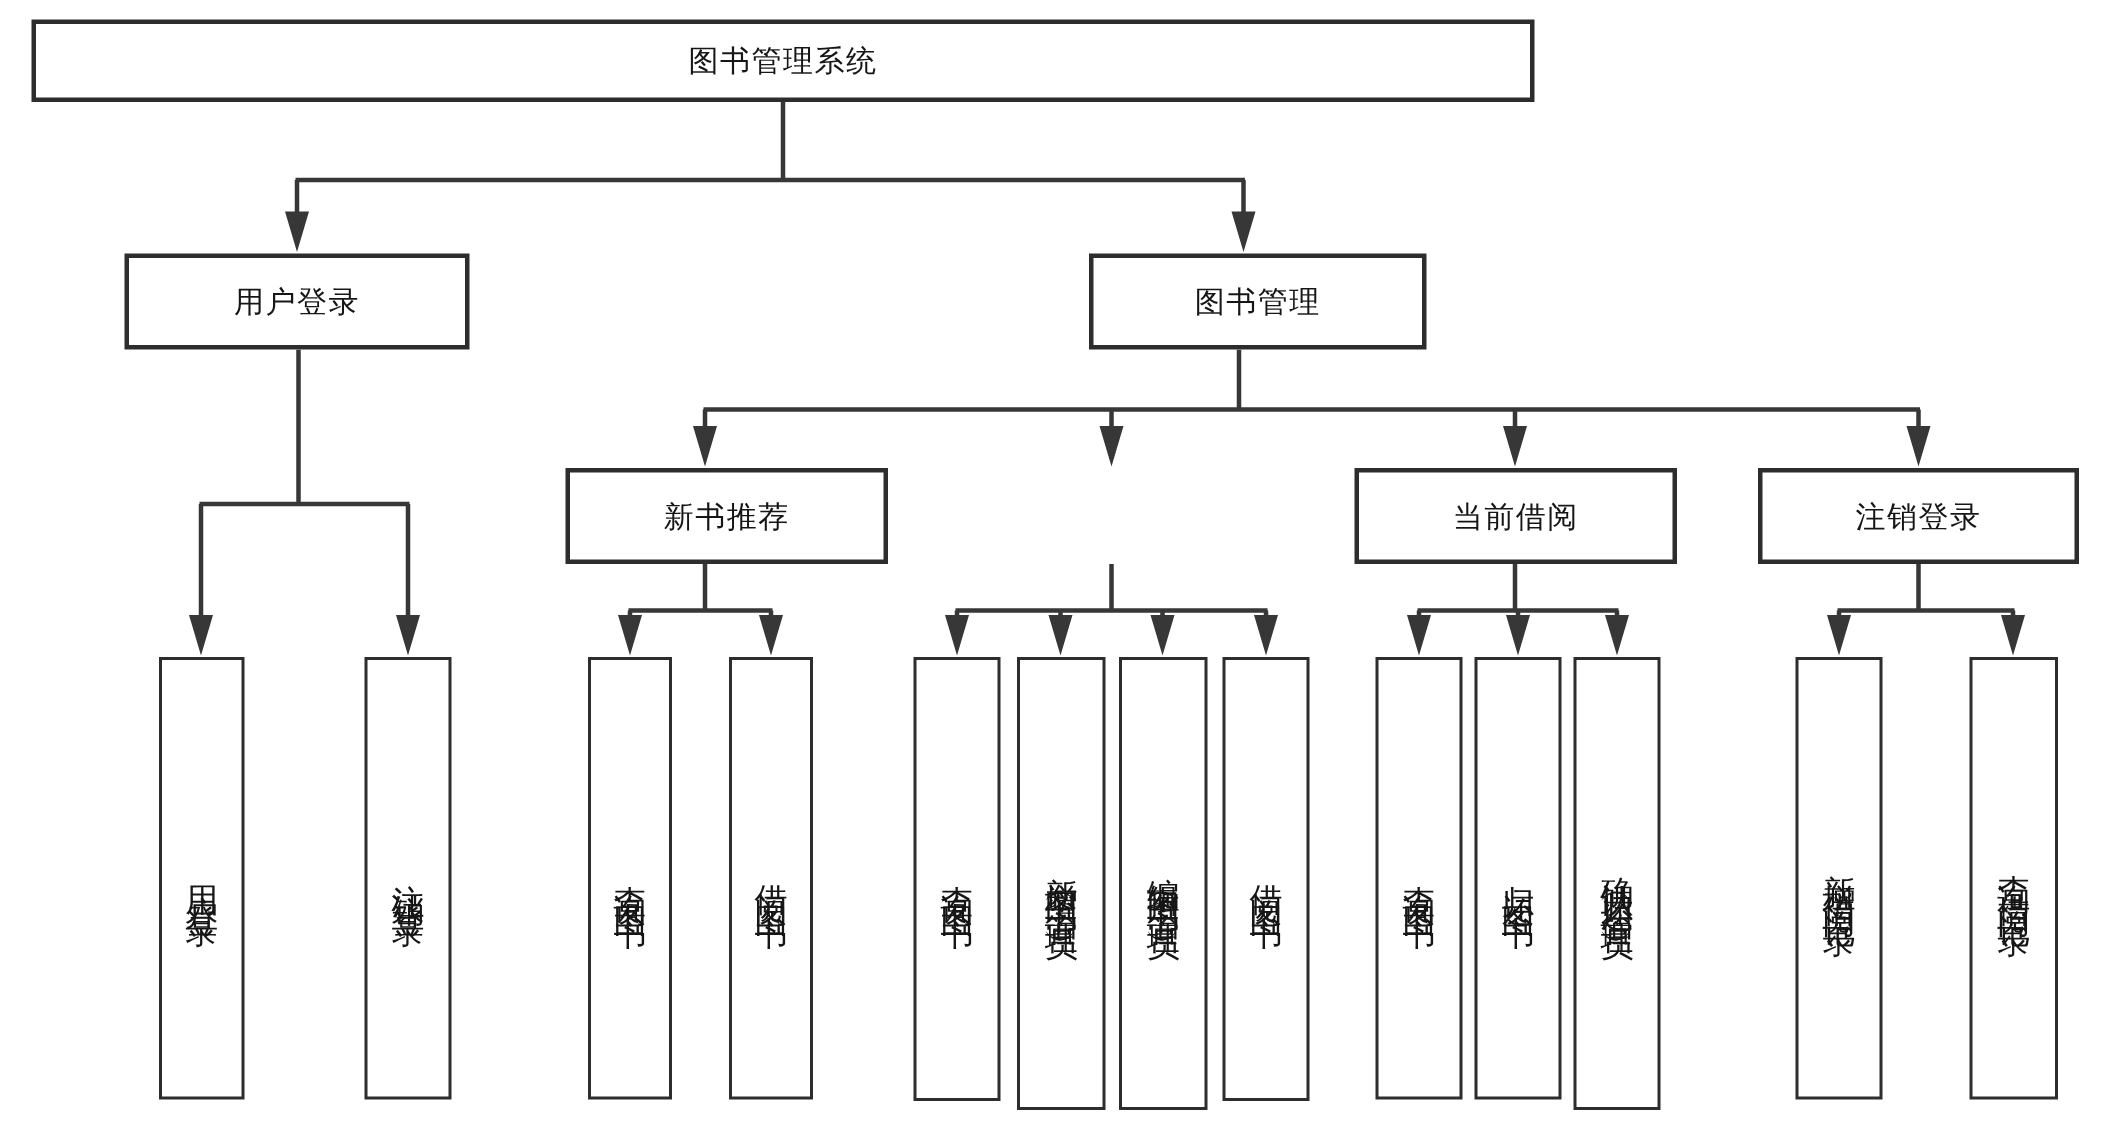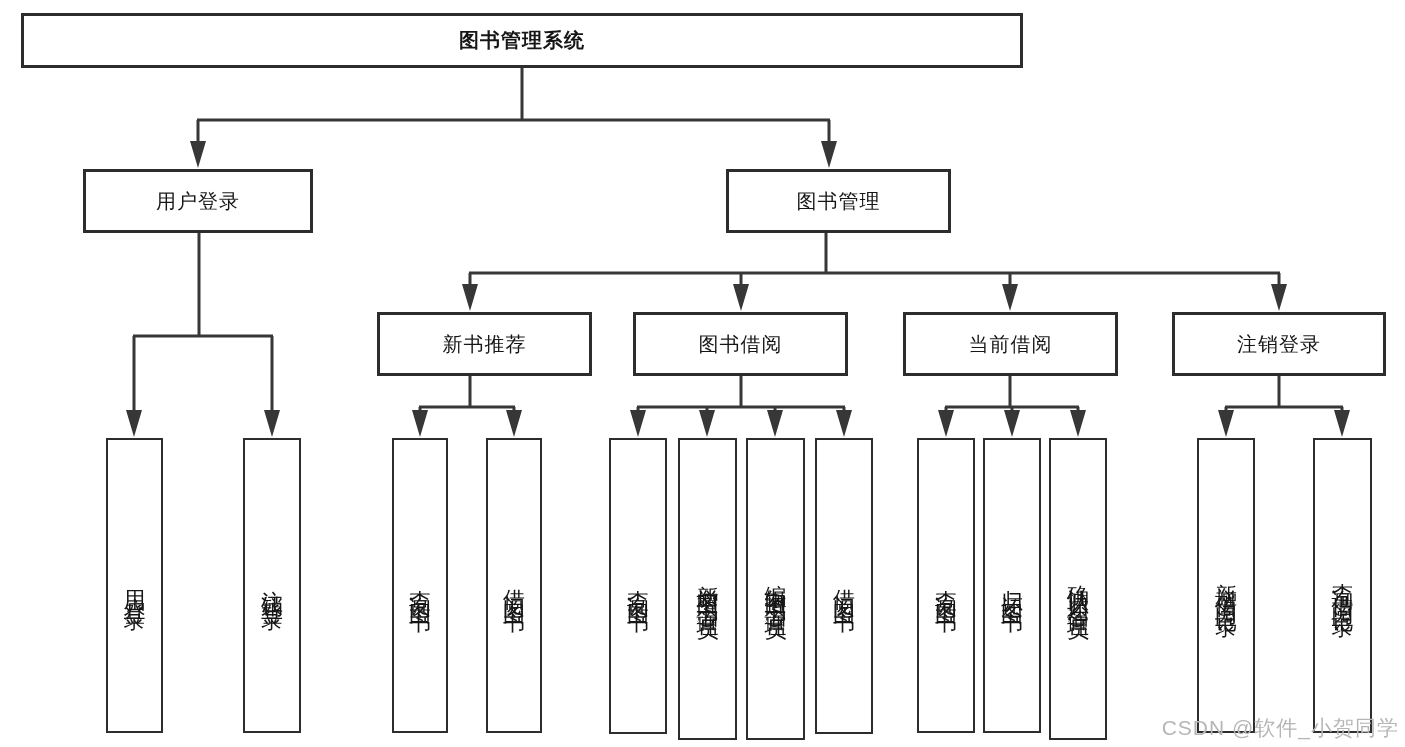--- a/index.html
+++ b/index.html
@@ -75,36 +75,33 @@
              M699 410 L715 410 L707 437 Z
              M767 410 L783 410 L775 437 Z
              M836 410 L852 410 L844 437 Z
              M938 410 L954 410 L946 437 Z
              M1004 410 L1020 410 L1012 437 Z
              M1070 410 L1086 410 L1078 437 Z
              M1218 410 L1234 410 L1226 437 Z
              M1334 410 L1350 410 L1342 437 Z"></path>
   </svg>
 
-  <div class="box h-box" style="left:21px;top:13px;width:1002px;height:55px;font-weight:bold;">
+  <div class="box h-box" style="left:21px;top:13px;width:1002px;height:55px;">
     <span>图书管理系统</span>
   </div>
 
   <div class="box h-box" style="left:83px;top:169px;width:230px;height:64px;">
     <span>用户登录</span>
   </div>
   <div class="box h-box" style="left:713px;top:169px;width:225px;height:64px;margin-left:13px;">
     <span>图书管理</span>
   </div>
 
   <div class="box h-box" style="left:363px;top:312px;width:215px;height:64px;margin-left:14px;">
     <span>新书推荐</span>
-  </div>
-  <div class="box h-box" style="left:633px;top:312px;width:215px;height:64px;">
-    <span>图书借阅</span>
   </div>
   <div class="box h-box" style="left:903px;top:312px;width:215px;height:64px;text-align:center;">
     <span>当前借阅</span>
   </div>
   <div class="box h-box" style="left:1172px;top:312px;width:214px;height:64px;">
     <span>注销登录</span>
   </div>
 
   <div class="box leaf" style="left:106px;top:438px;width:57px;height:295px;">
     <span class="v-text">用户登录</span>
@@ -143,15 +140,14 @@
     <span class="v-text" style="letter-spacing:5px;">确认归还（管理员）</span>
   </div>
 
   <div class="box leaf" style="left:1197px;top:438px;width:58px;height:295px;">
     <span class="v-text">新增借阅记录</span>
   </div>
   <div class="box leaf" style="left:1313px;top:438px;width:59px;height:295px;">
     <span class="v-text">查询借阅记录</span>
   </div>
 
-  <div class="watermark">CSDN @软件_小贺同学</div>
 
 </div>
 
 </body></html>

